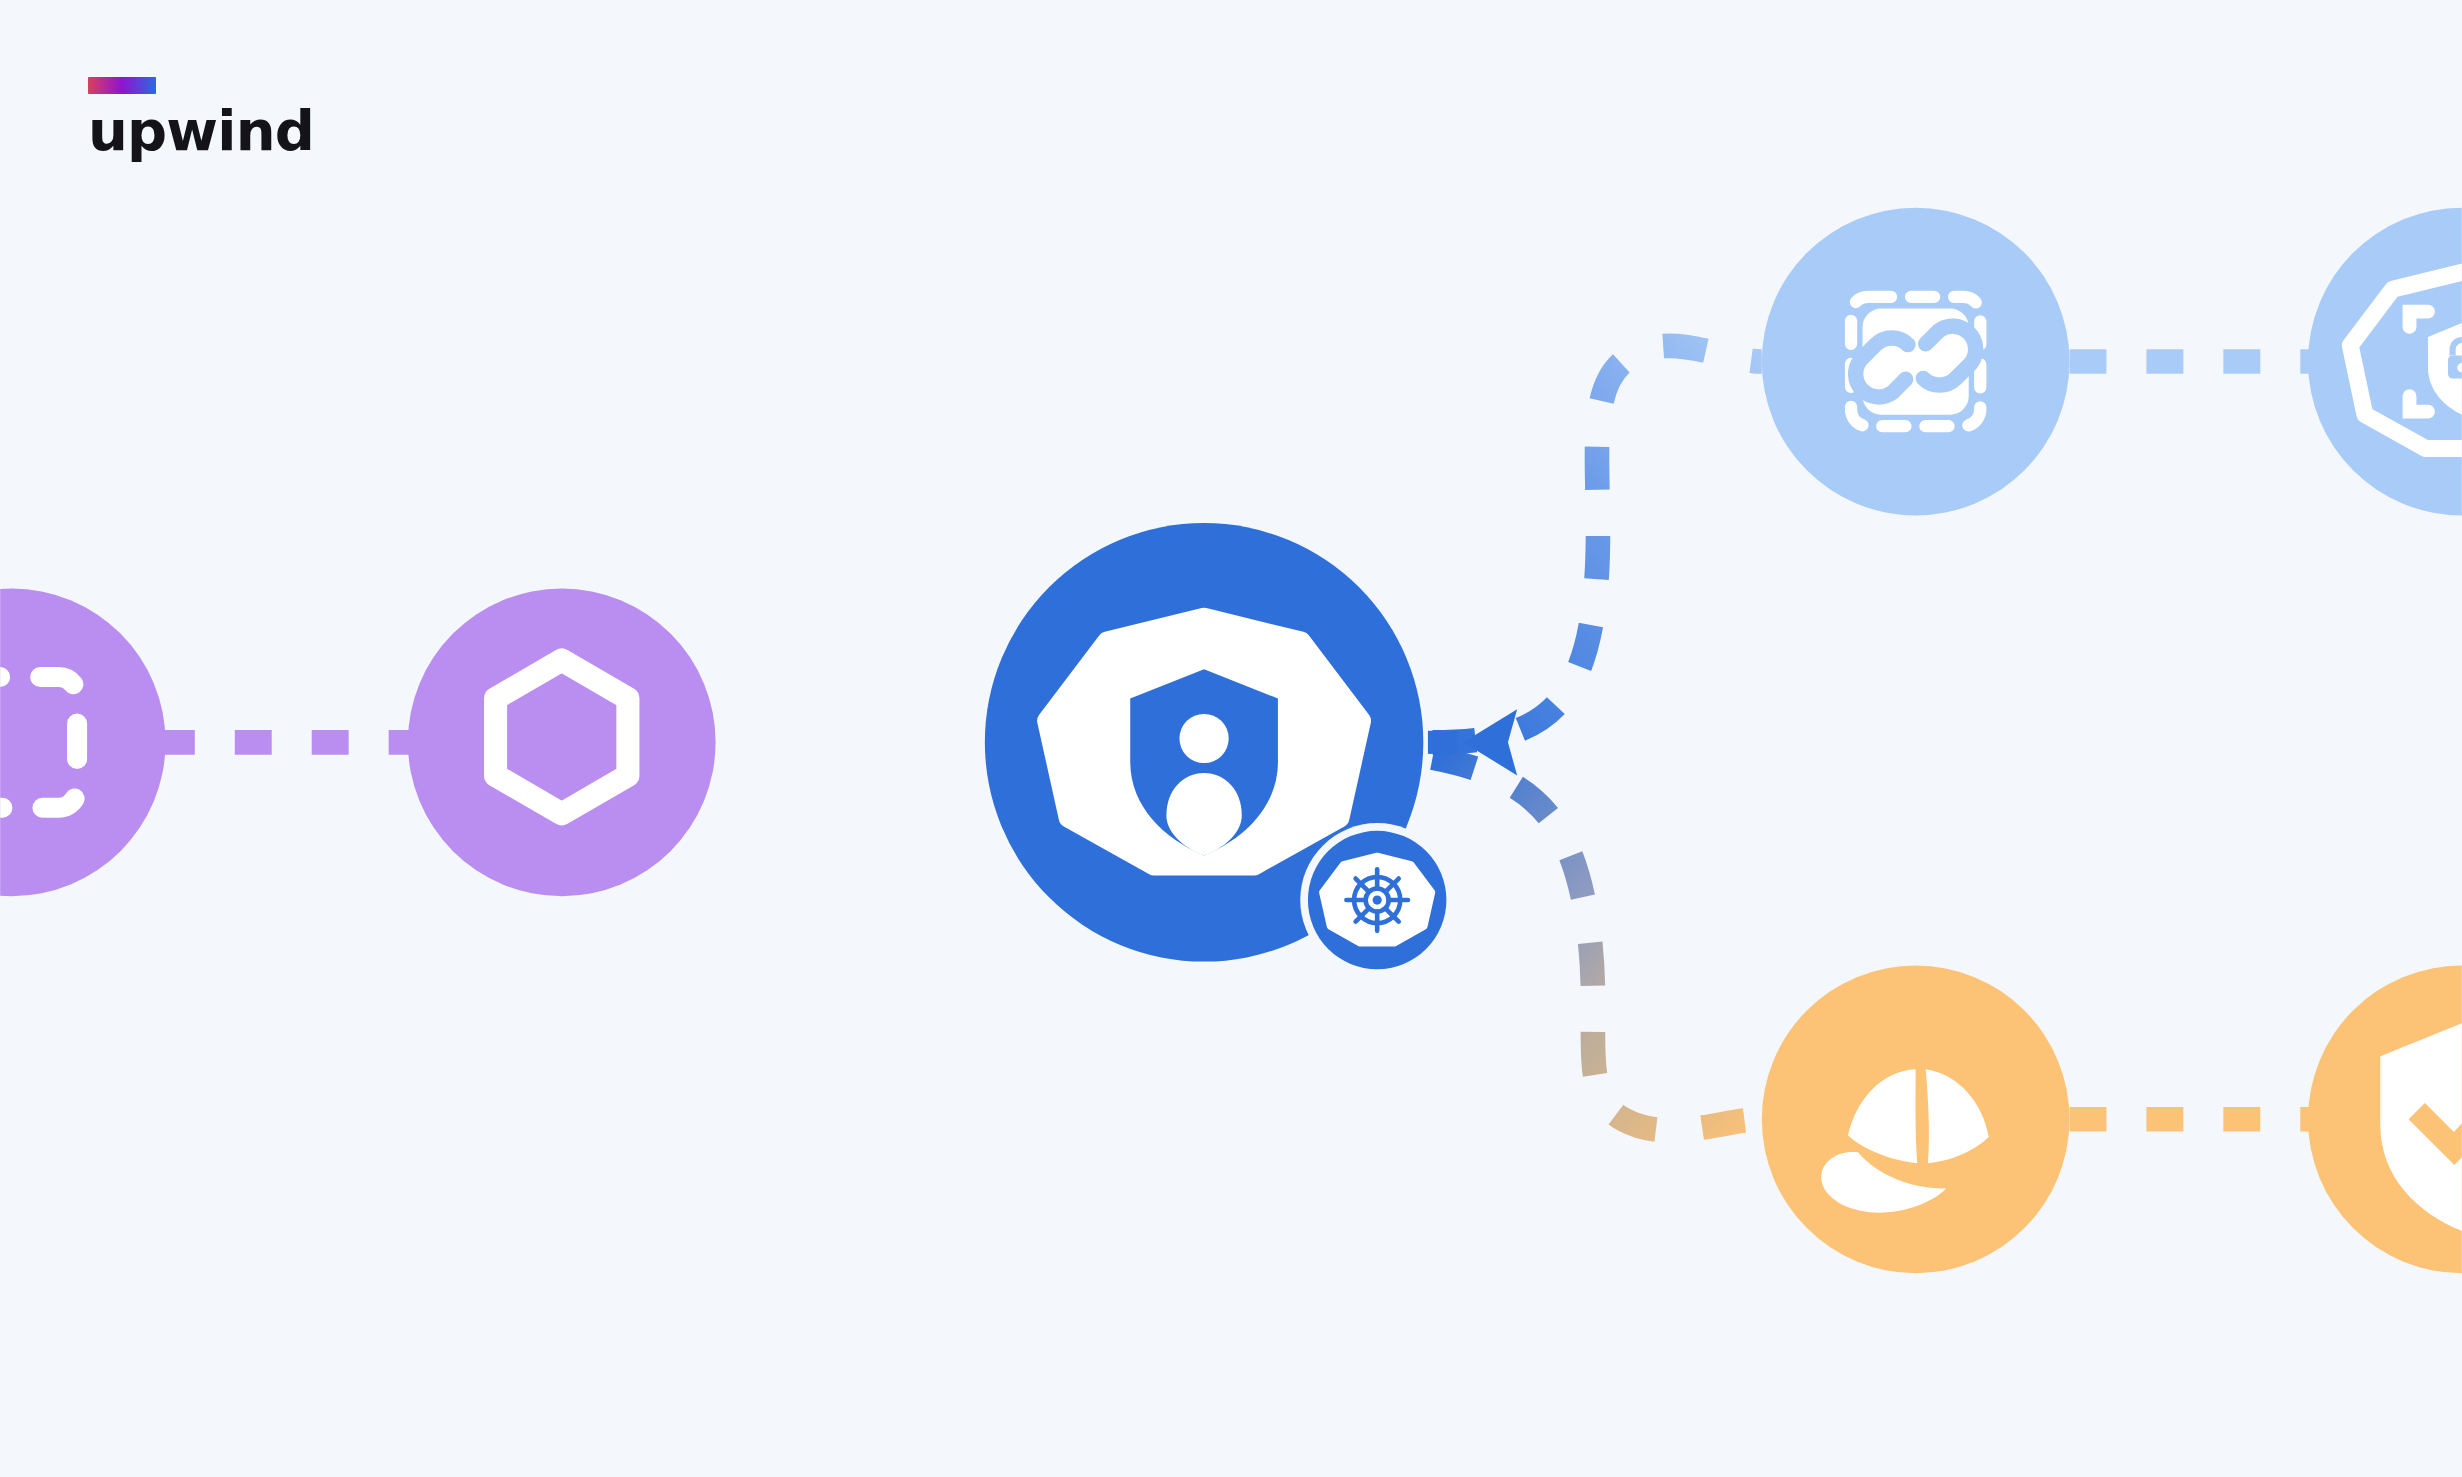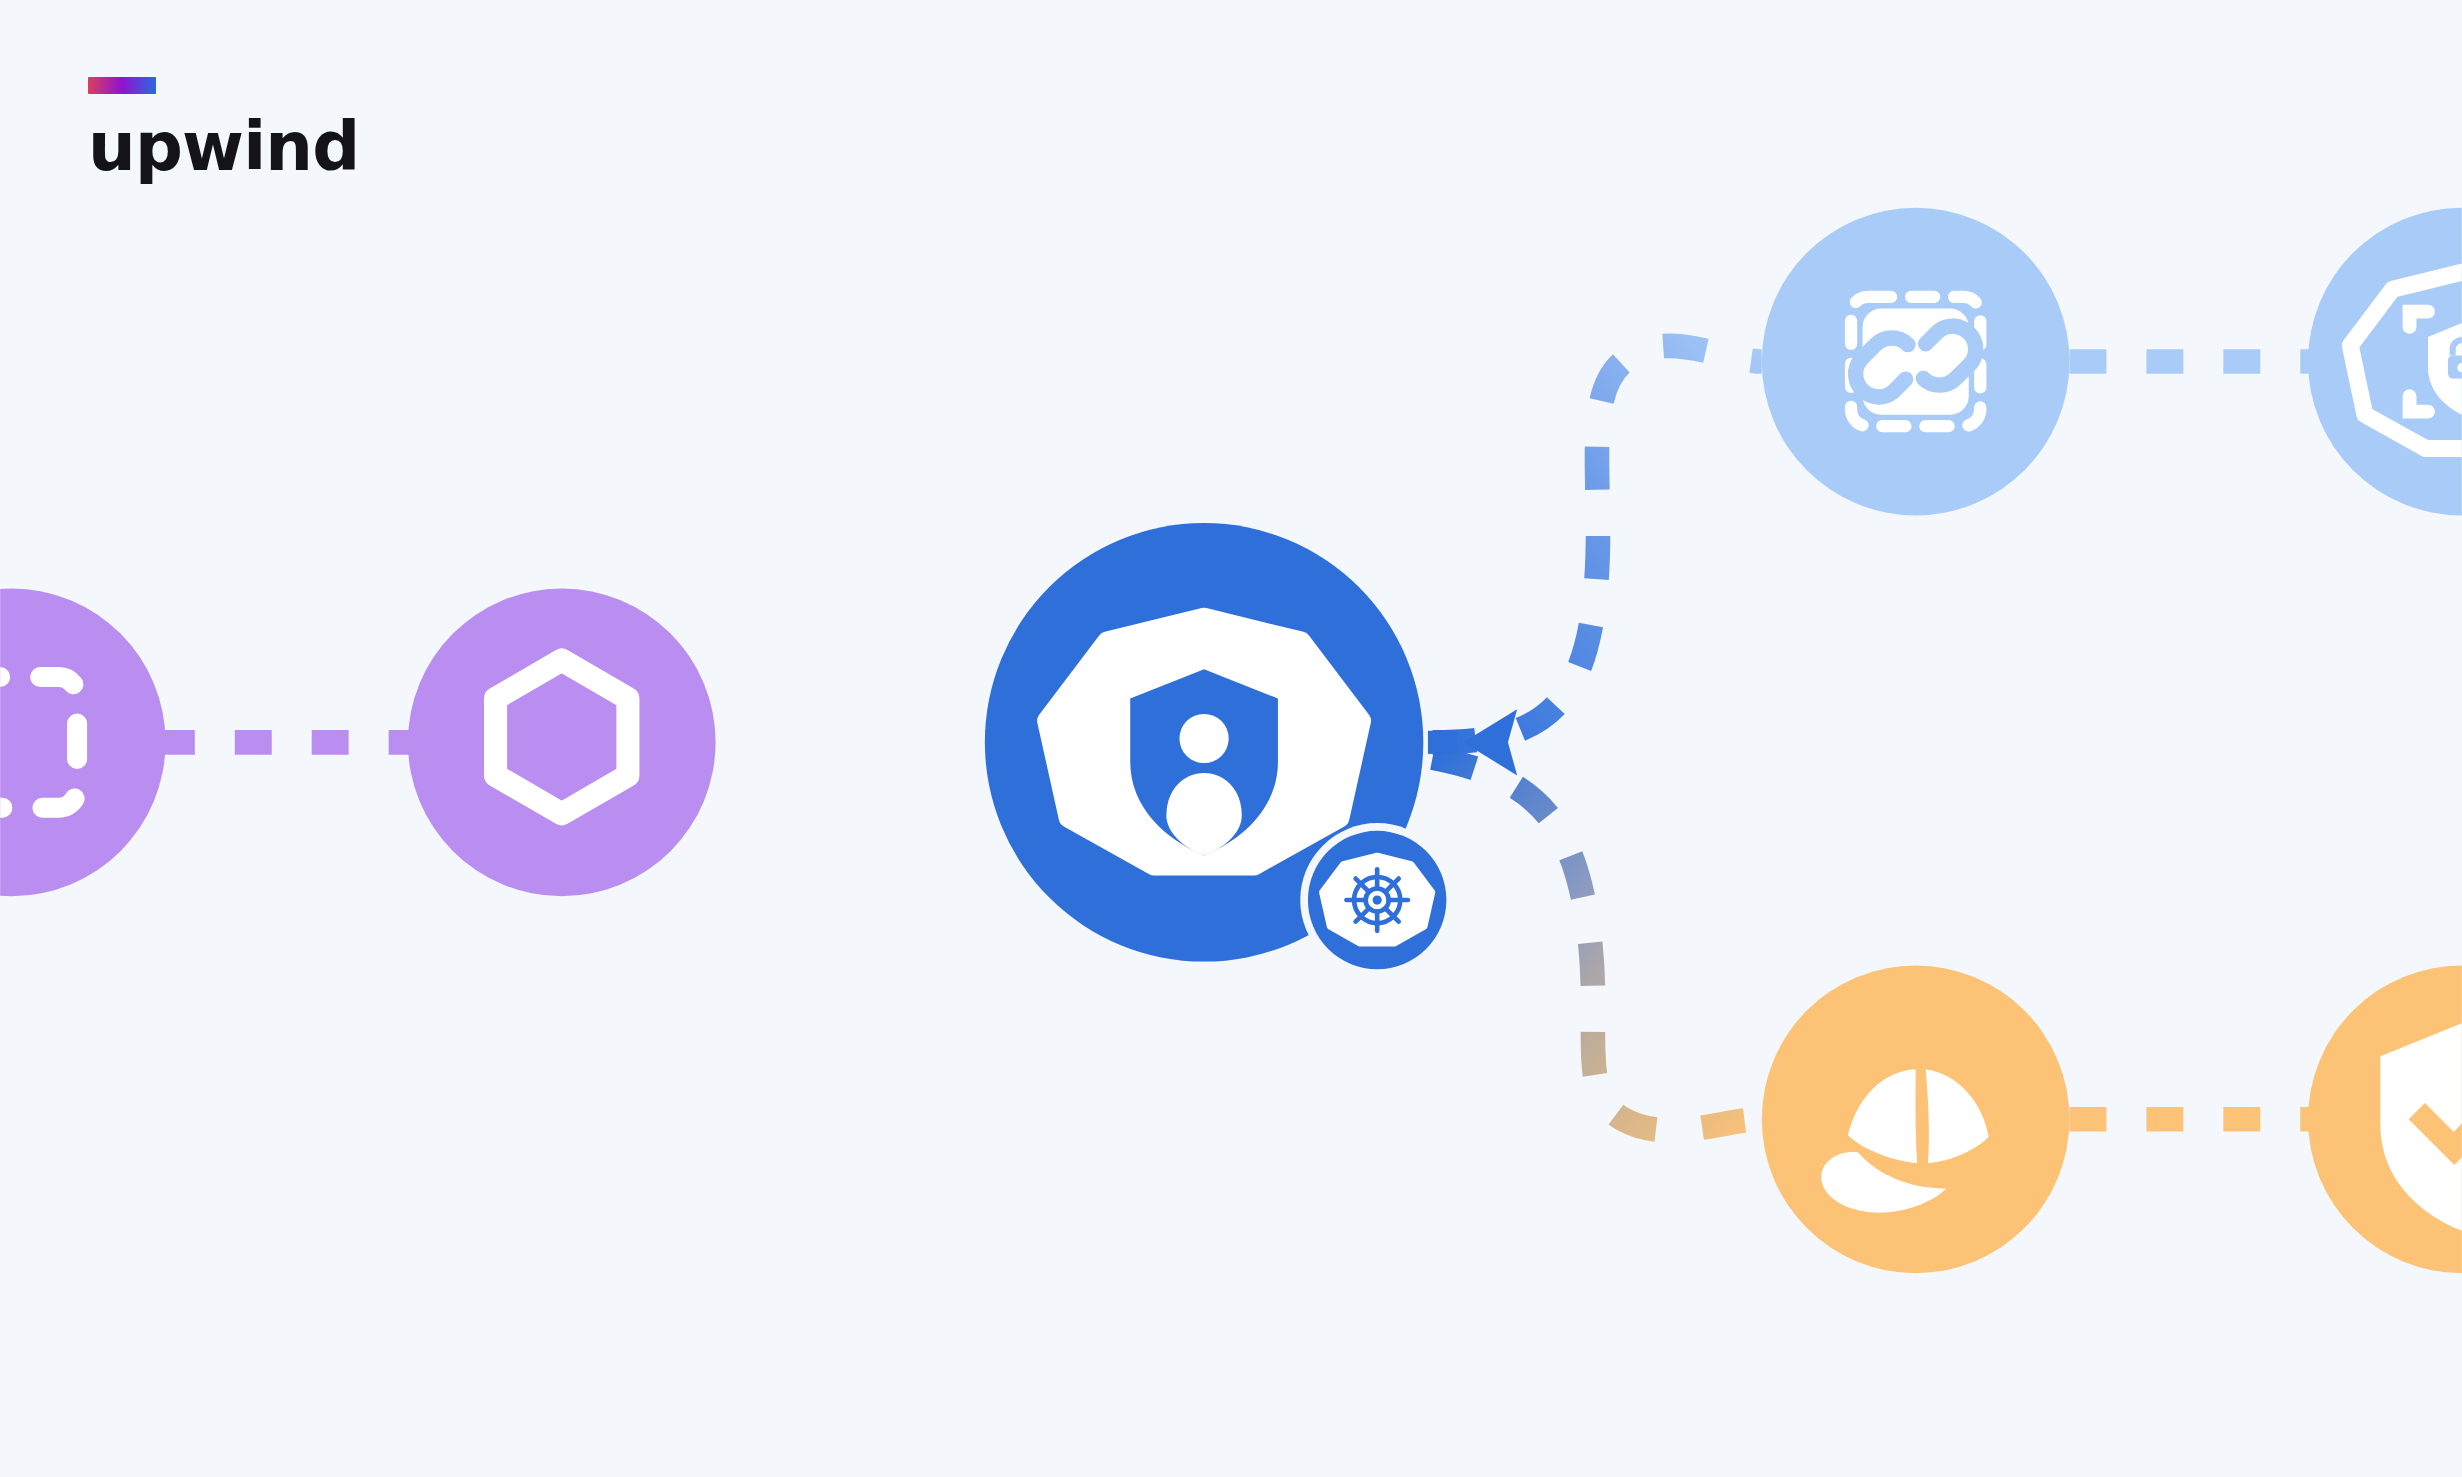--- a/index.html
+++ b/index.html
@@ -33,24 +33,24 @@
     z-index: 5;
     user-select: none;
   }
   .logo-bar {
     width: 68px;
     height: 17px;
     border-radius: 0.8px;
   }
   .logo-word {
     display: block;
-    margin-top: 19px;
+    margin-top: 8px;
     font-family: "DejaVu Sans", sans-serif;
     font-weight: 700;
-    font-size: 67px;
+    font-size: 56px;
     line-height: 1.02;
     letter-spacing: -0.8px;
     color: #14131a;
     text-align: center;
   }
 </style>
 </head>
 <body style="background: rgb(244, 248, 252);">
 
 <div id="canvas" style="background: rgb(244, 248, 252);">

